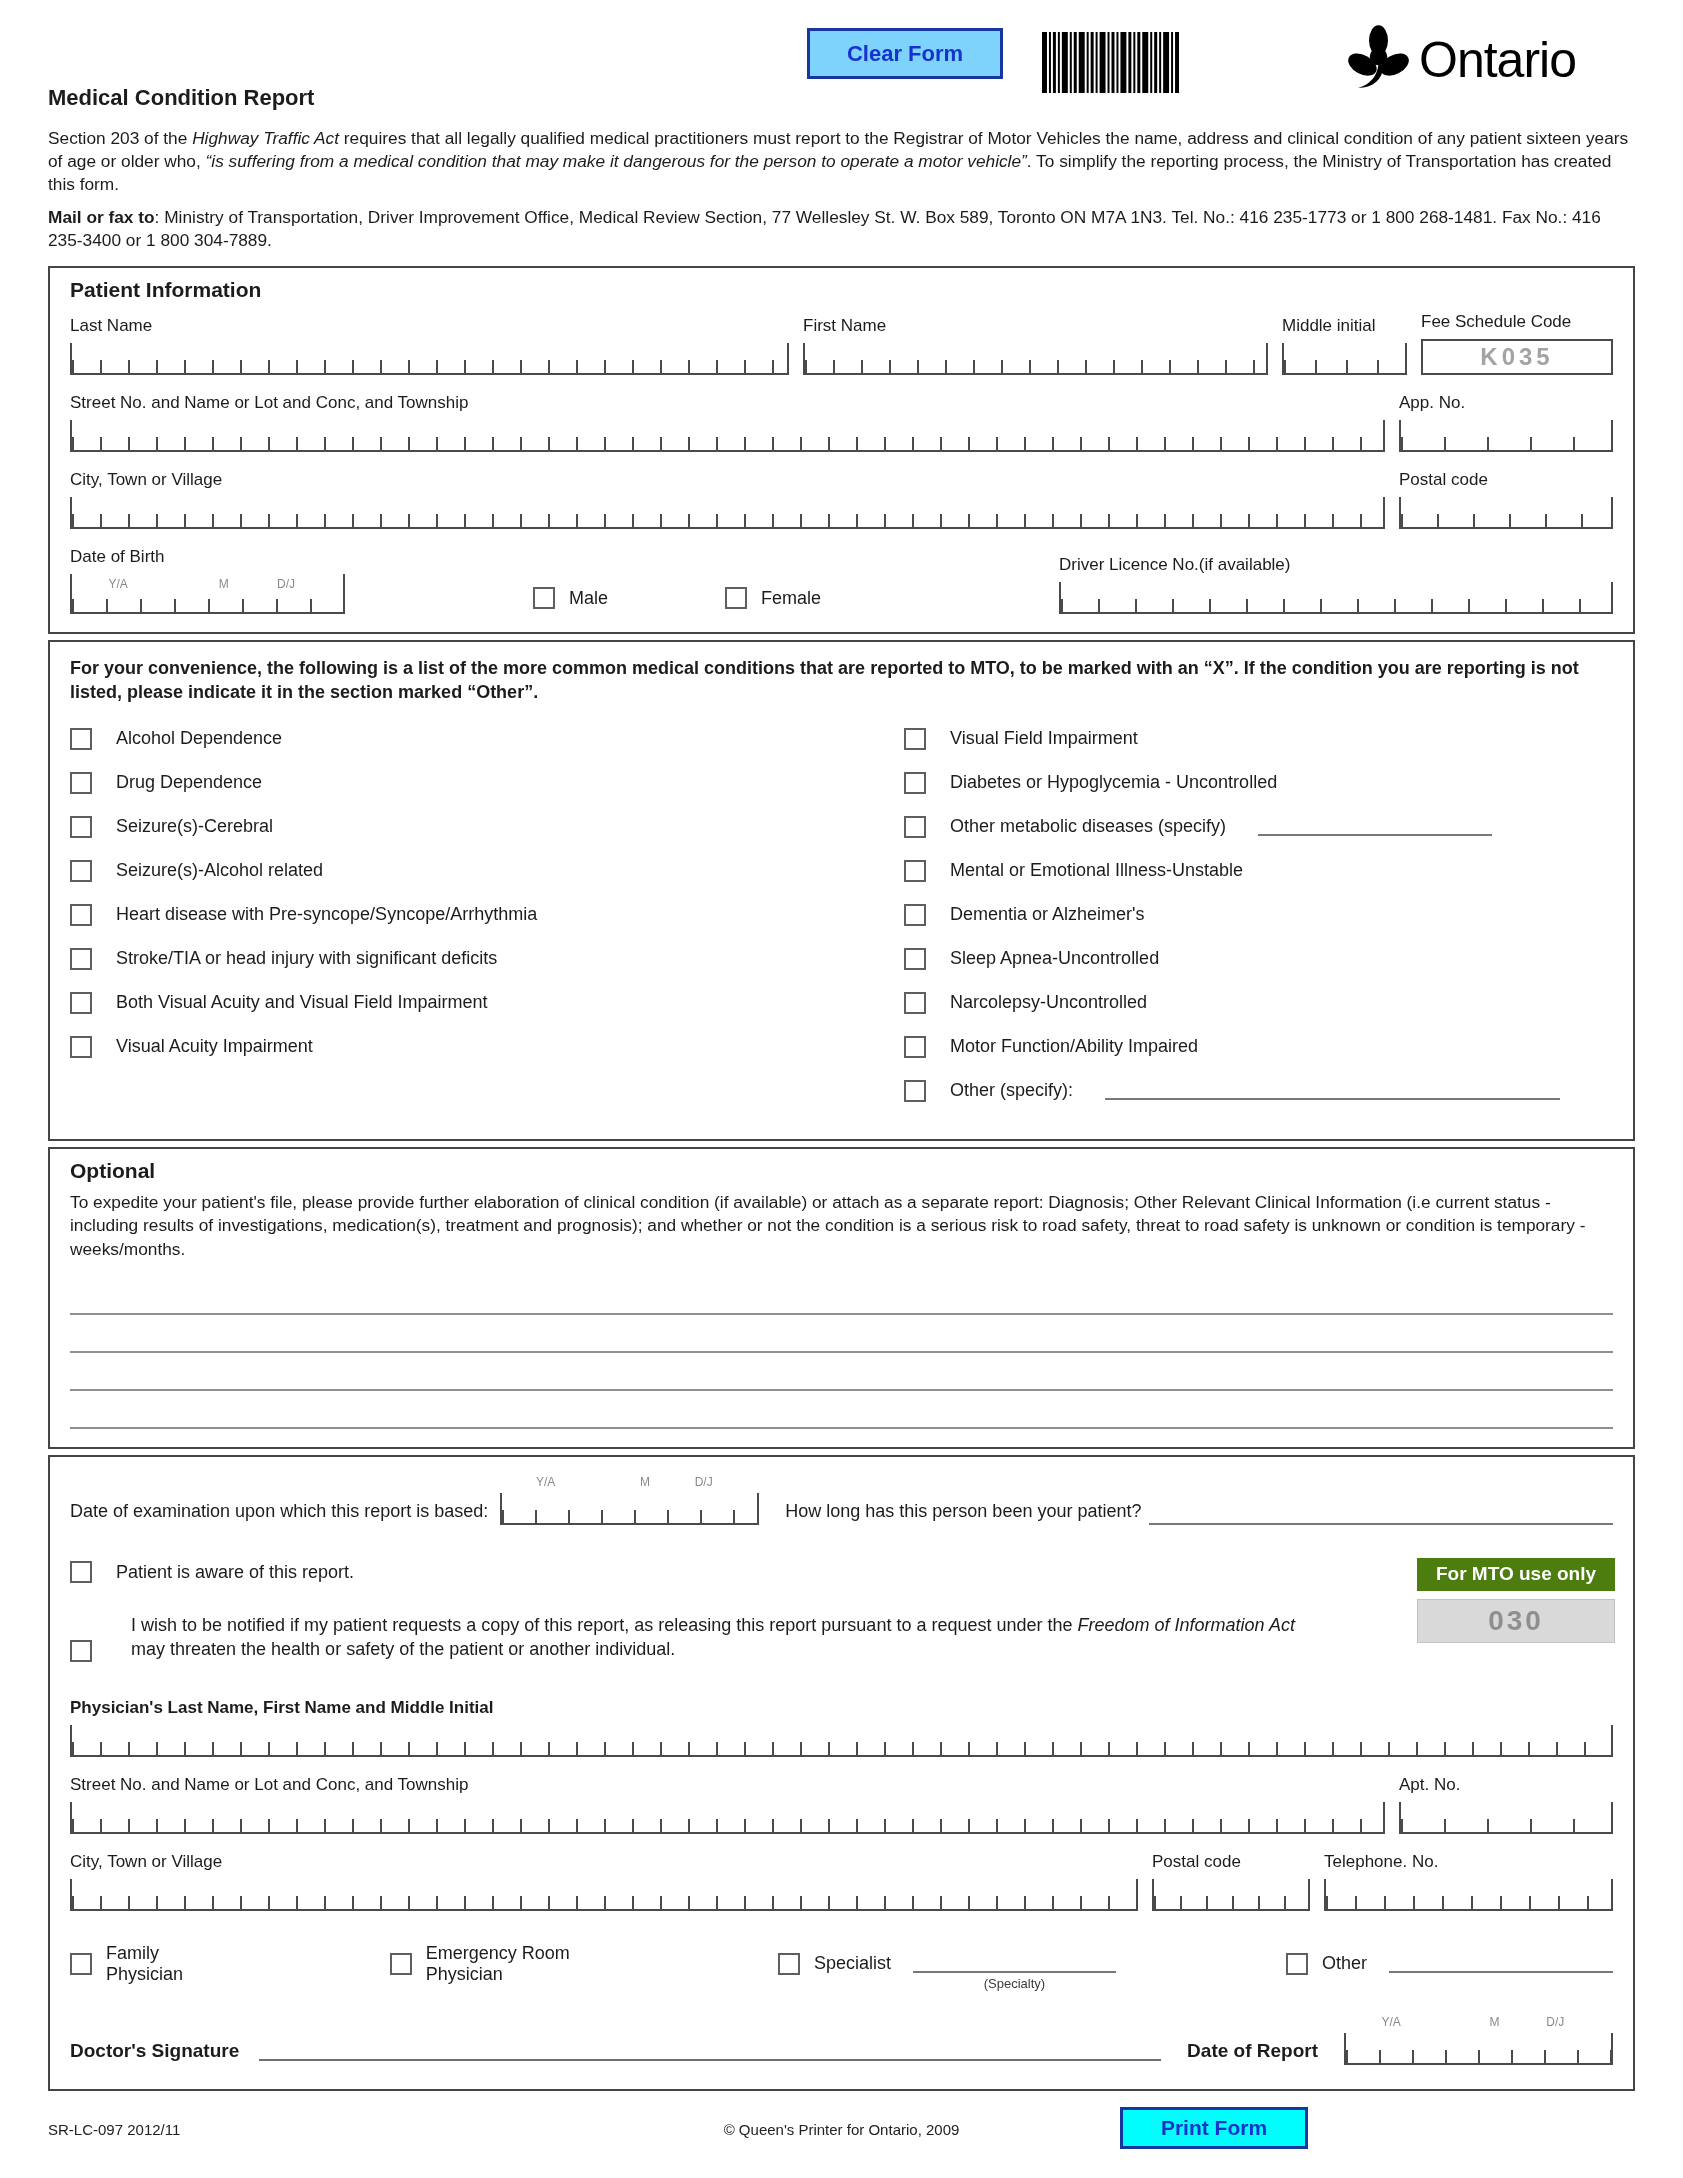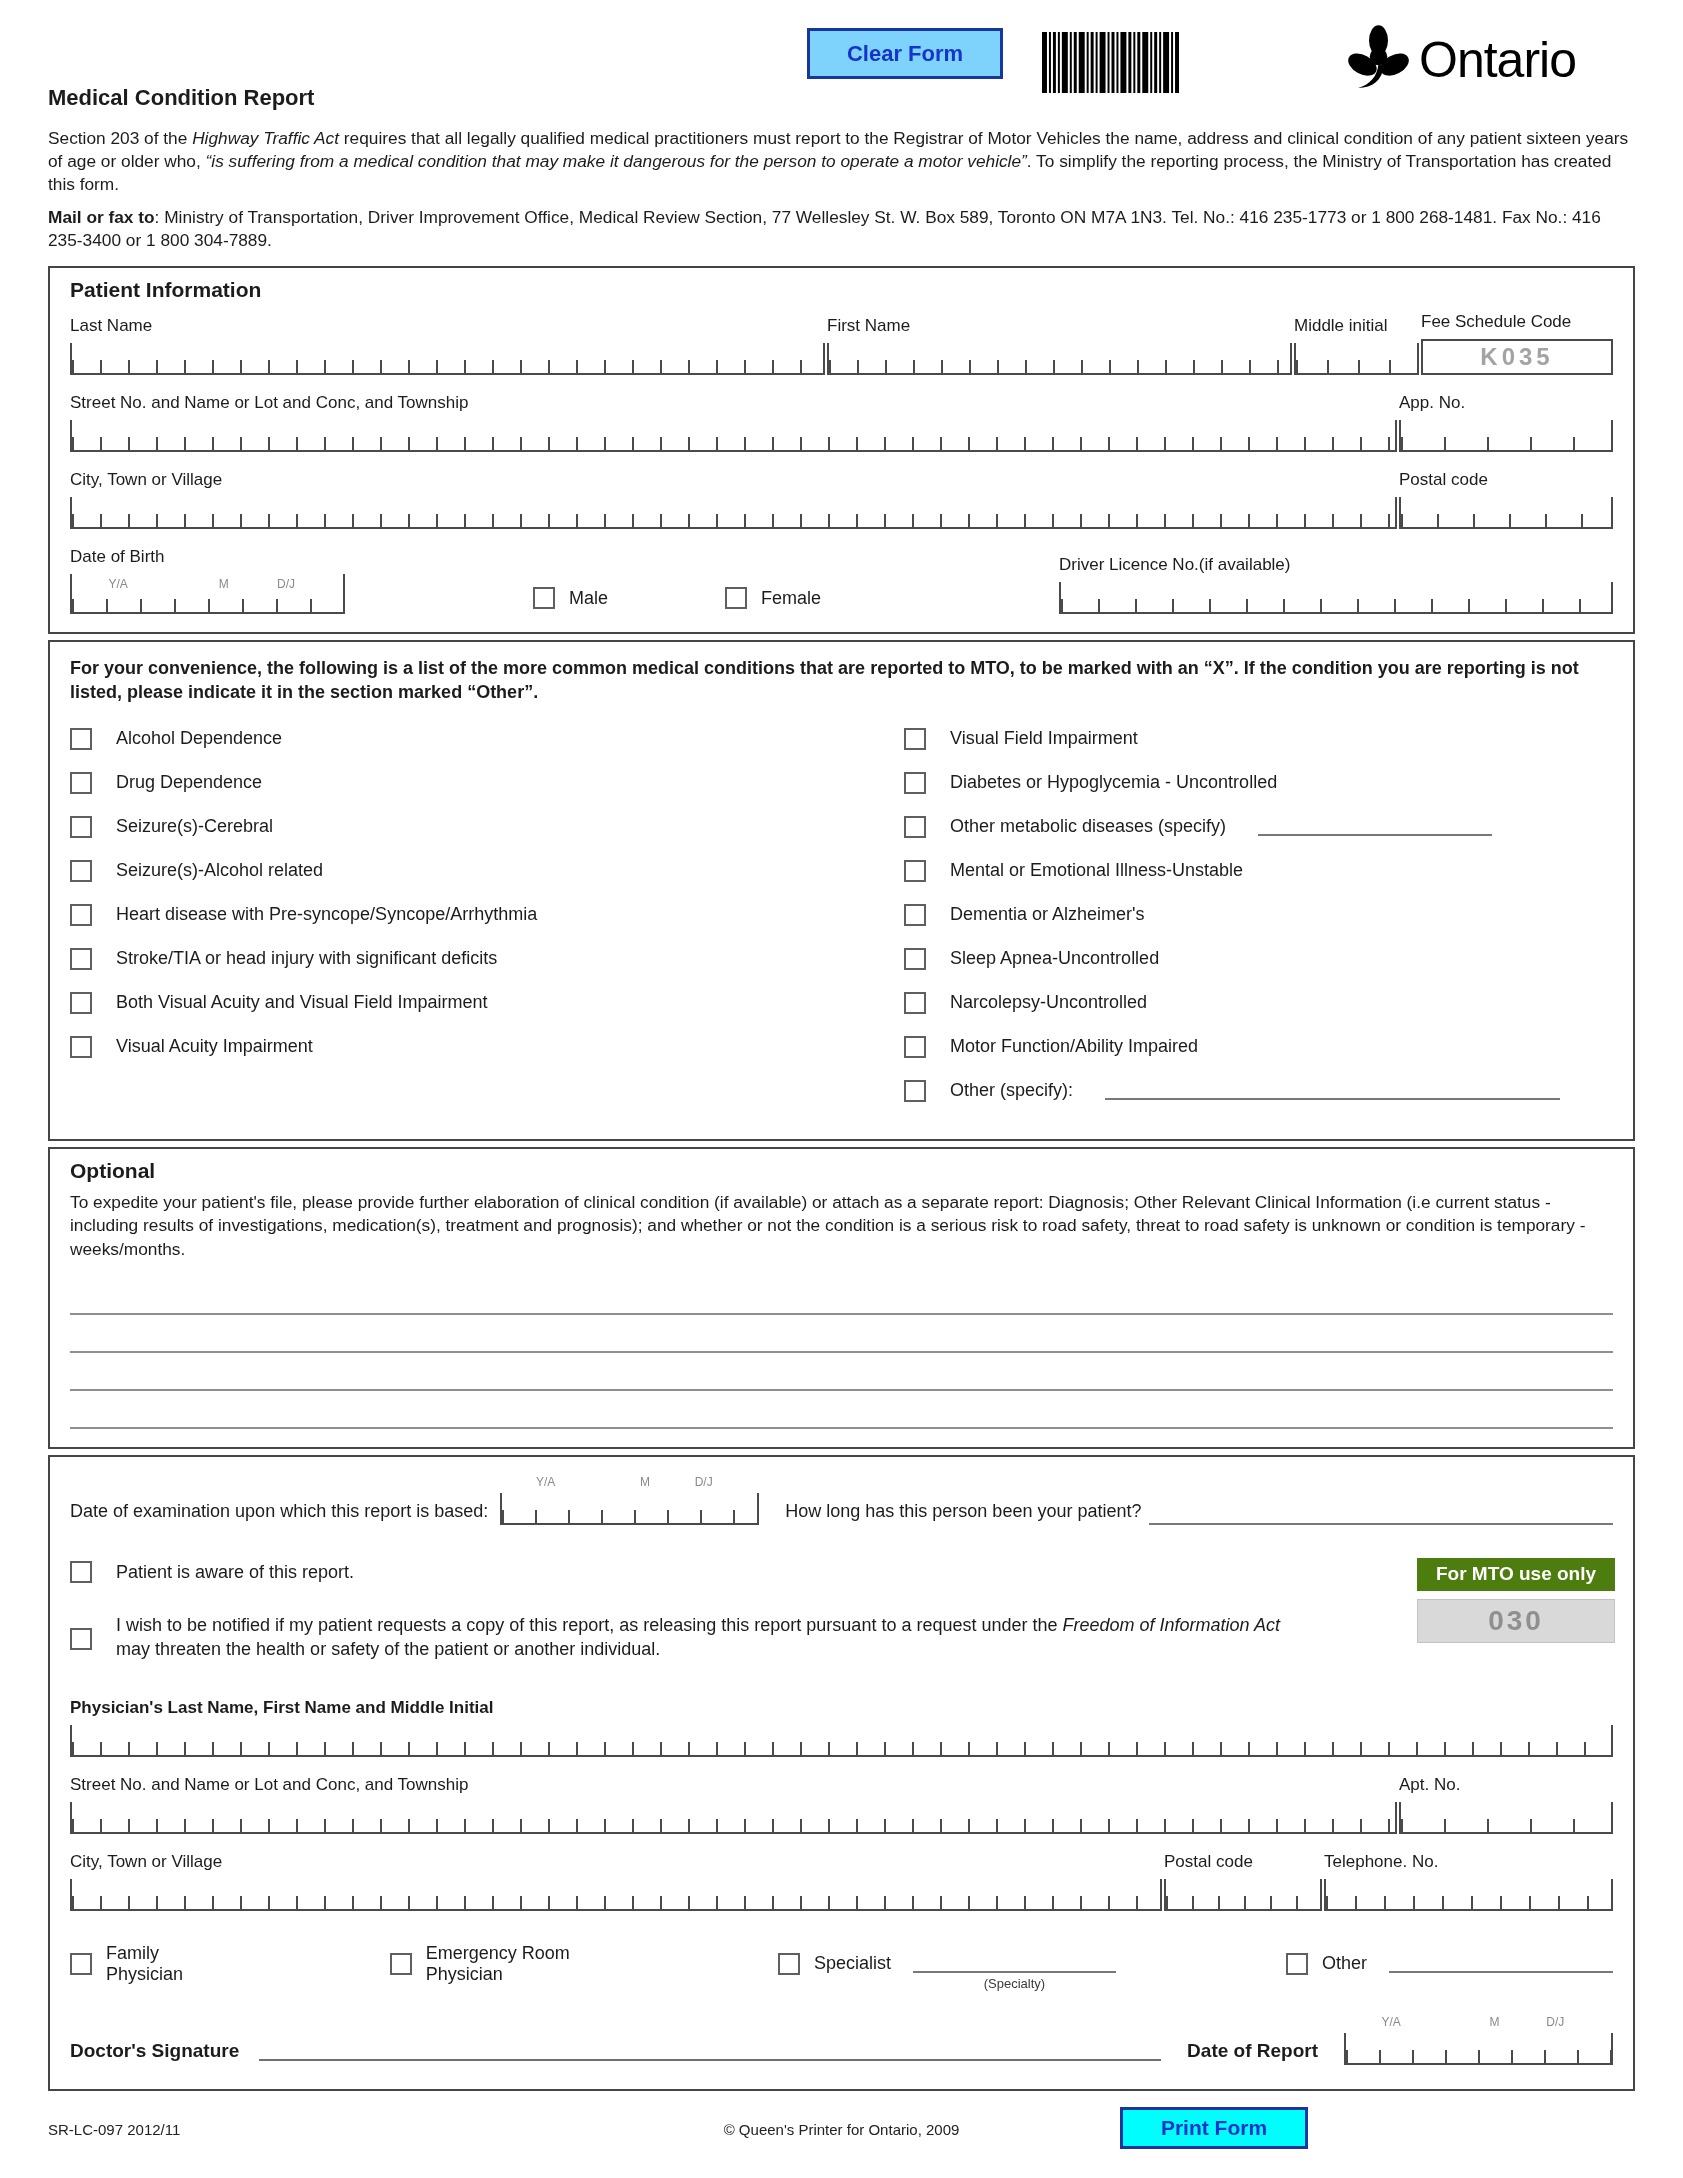--- a/index.html
+++ b/index.html
@@ -26,21 +26,21 @@
   p.intro { margin-top: 16px; font-size: 17.3px; line-height: 1.33; }
   p.mailto { margin-top: 10px; font-size: 17.3px; line-height: 1.33; }
 
   .box { border: 2px solid #454545; margin-top: 14px; padding: 10px 20px 18px 20px; }
   .box + .box { margin-top: 6px; }
   h2.section-h { font-size: 21px; font-weight: bold; }
 
   .lbl { font-size: 17px; display: block; }
   .fgroup { display: flex; flex-direction: column; }
   .fgroup .lbl { margin-bottom: 7px; }
-  .frow { display: flex; gap: 2px; align-items: flex-end; margin-top: 16px; }
+  .frow { display: flex; gap: 14px; align-items: flex-end; margin-top: 16px; }
 
   .comb {
     position: relative; height: 32px;
     border-left: 2px solid #4a4a4a; border-right: 2px solid #4a4a4a; border-bottom: 2px solid #4a4a4a;
     background-image: repeating-linear-gradient(to right, #4a4a4a 0 2px, transparent 2px var(--cell, 28px));
     background-size: 100% 13px; background-repeat: no-repeat; background-position: 0 100%;
   }
   .comb.tall { height: 40px; }
   .sub { position: absolute; font-size: 12px; color: #8a8a8a; transform: translateX(-50%); top: 3px; white-space: nowrap; }
   .sub.ya { left: 17%; } .sub.m { left: 56%; } .sub.dj { left: 79%; }
@@ -75,21 +75,21 @@
   .wline { height: 38px; border-bottom: 2px solid #8f8f8f; }
 
   .bottom { position: relative; padding-bottom: 24px; }
   .exam-row { display: flex; align-items: flex-end; margin-top: 26px; font-size: 18px; }
   .exam-row .lbl { margin-bottom: 3px; font-size: 18px; }
   .comb.exam { width: 259px; margin-left: 12px; --cell: 33px; }
   .howlong { margin-left: 26px; margin-bottom: 3px; }
   .fill-line { flex: 1; margin-left: 8px; height: 20px; border-bottom: 2px solid #787878; }
 
   .aware-row { display: flex; align-items: center; gap: 24px; margin-top: 36px; font-size: 18px; }
-  .notify-row { display: flex; gap: 24px; margin-top: 30px; align-items: center; }
+  .notify-row { display: flex; gap: 39px; margin-top: 30px; align-items: flex-end; }
   .notify-text { font-size: 18px; line-height: 1.35; max-width: 1198px; }
   .notify-row .cb { margin-top: 3px; }
 
   .mto-box { position: absolute; right: 18px; top: 101px; width: 198px; }
   .mto-head { background: #4d7c0f; color: #ffffff; font-weight: bold; text-align: center; font-size: 19px; line-height: 1.18; padding: 5px 6px; }
   .mto-code { margin-top: 8px; background: #d9d9d9; border: 1px solid #c2c2c2; color: #8f8f8f; font-weight: bold; font-size: 28px; text-align: center; padding: 5px 0; letter-spacing: 3px; }
 
   .phys-name { margin-top: 36px; font-weight: bold; }
   .ptype-row { display: flex; align-items: center; margin-top: 32px; font-size: 18px; gap: 33px; }
   .pt { display: flex; align-items: center; gap: 14px; }

